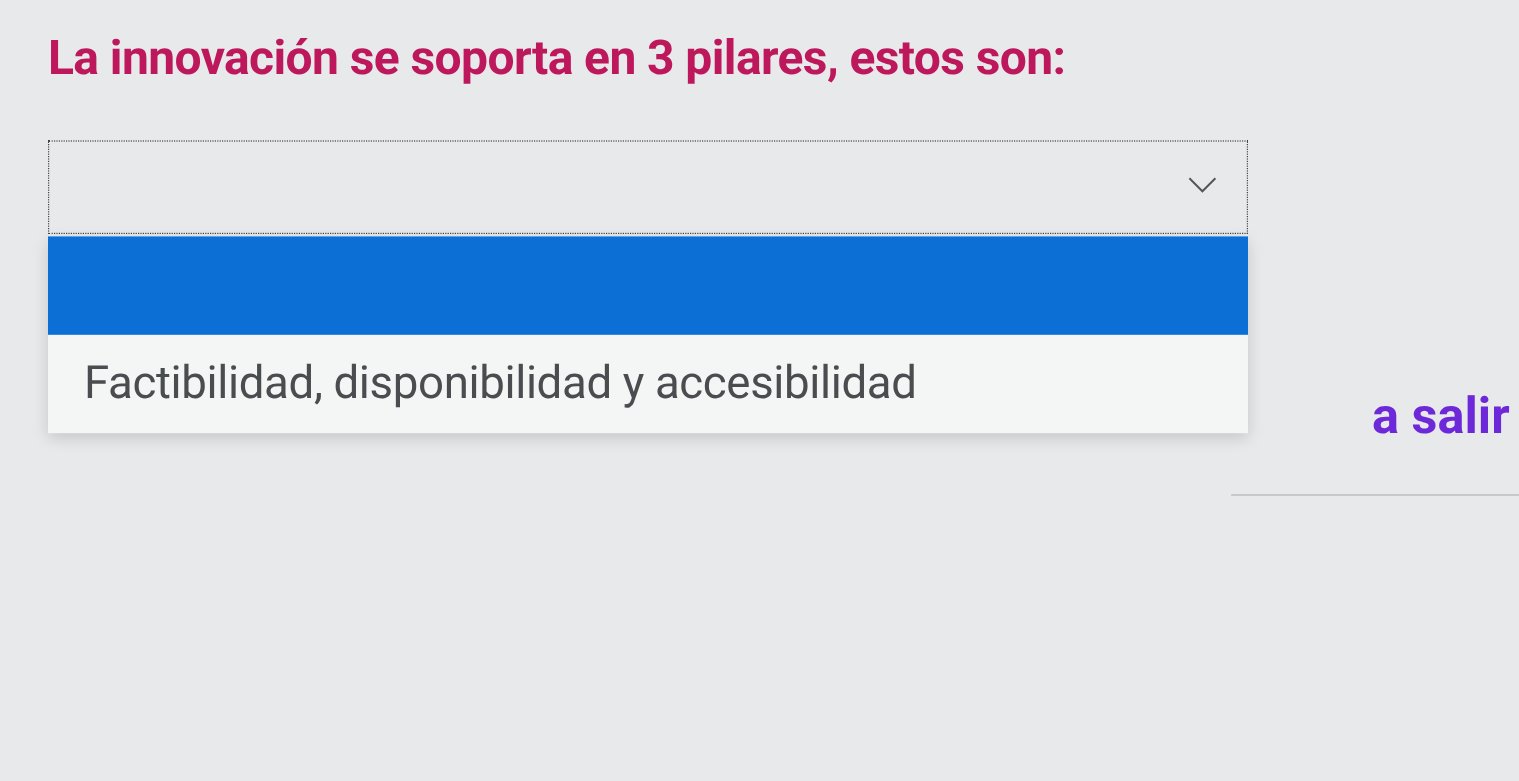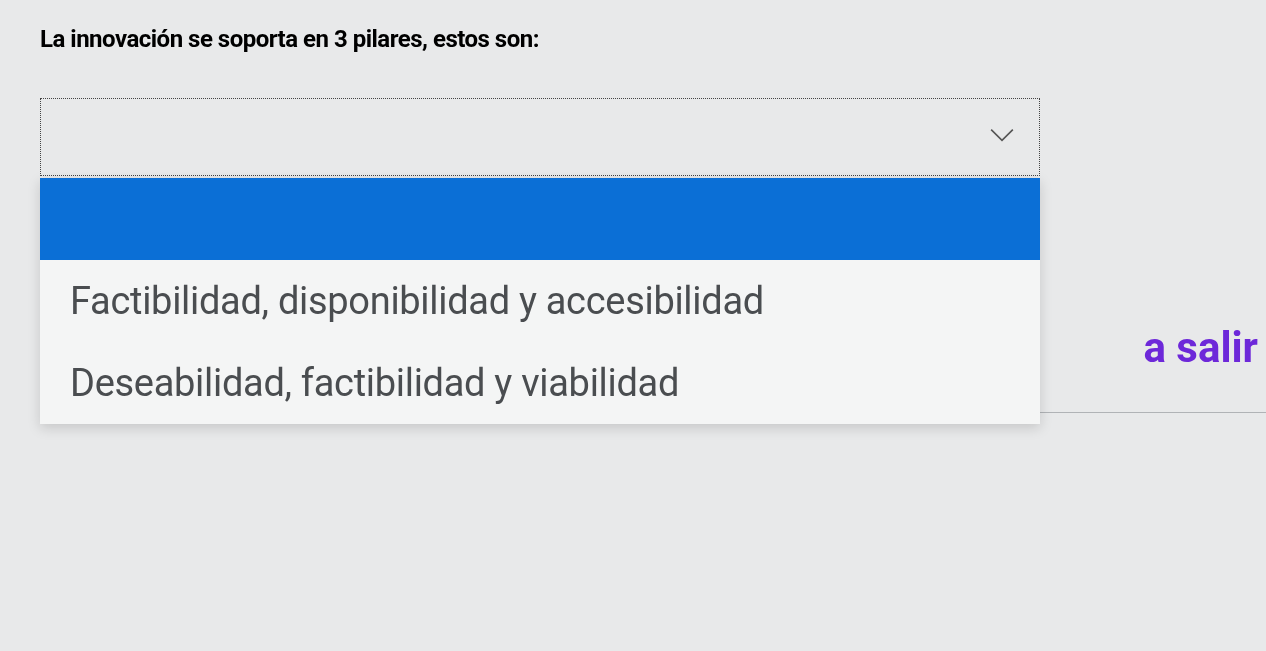--- a/index.html
+++ b/index.html
@@ -10,23 +10,23 @@
     body {
       font-family: -apple-system, BlinkMacSystemFont, "Segoe UI", Roboto, "Helvetica Neue", Arial, sans-serif;
       background: #e8e9ea;
       width: 1266px;
       height: 651px;
       padding: 25px 40px;
       overflow: hidden;
       position: relative;
     }
     .question-label {
-      font-size: 24px;
+      font-size: 40px;
       font-weight: 700;
-      color: #000000;
+      color: #be185d;
       margin-bottom: 45px;
       letter-spacing: -0.5px;
     }
     .select-container {
       position: relative;
       width: 1000px;
     }
     .select-box {
       width: 100%;
       height: 78px;
@@ -106,20 +106,17 @@
       </svg>
     </span>
   </div>
   <div class="dropdown-list">
     <div class="dropdown-option highlighted">
       <span></span>
     </div>
     <div class="dropdown-option">
       <span>Factibilidad, disponibilidad y accesibilidad</span>
     </div>
-    <div class="dropdown-option">
-      <span>Deseabilidad, factibilidad y viabilidad</span>
-    </div>
   </div>
 </div>
 
 <div class="background-text">a salir</div>
 <div class="background-line"></div>
 
 </body></html>

